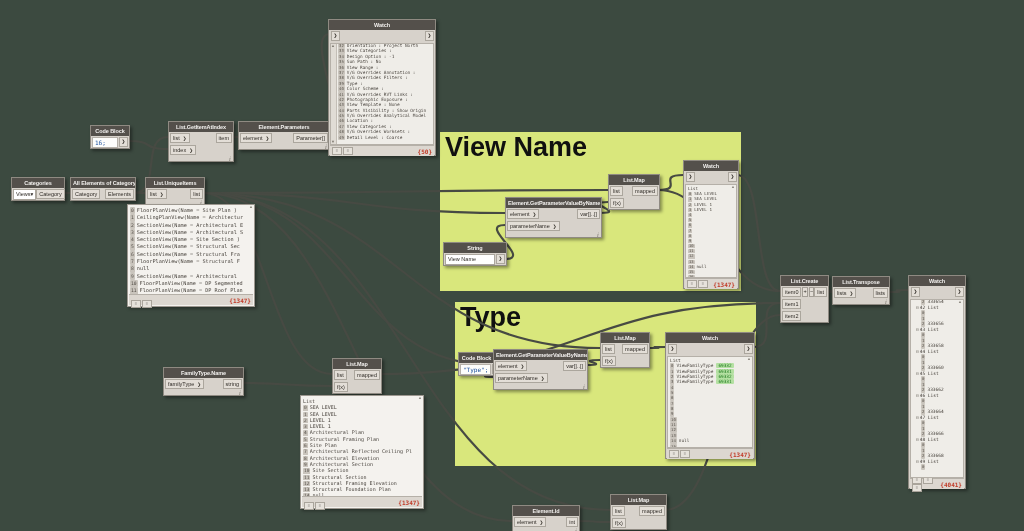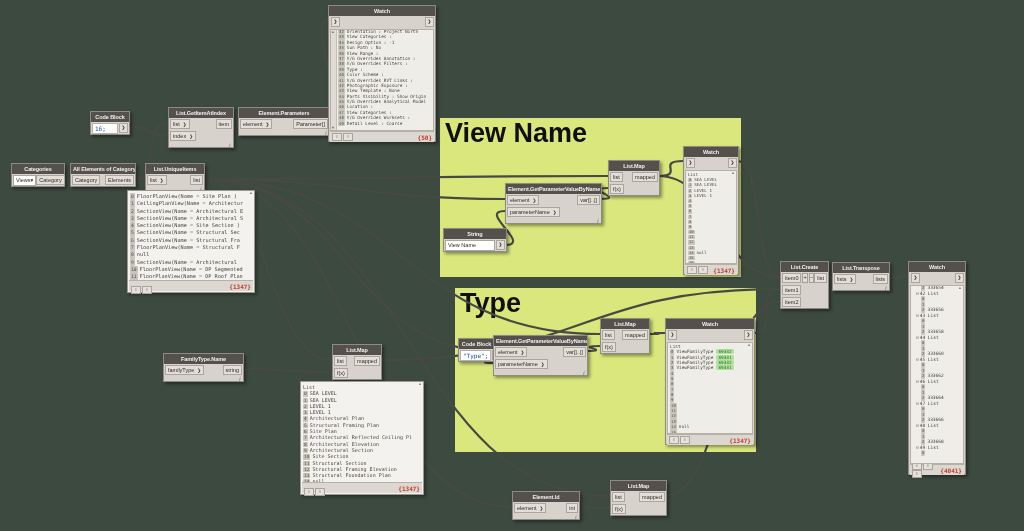--- a/index.html
+++ b/index.html
@@ -1,17 +1,17 @@
 <!DOCTYPE html>
 <html><head>
 <meta charset="utf-8">
 <style>
   html,body{margin:0;padding:0;width:1024px;height:531px;overflow:hidden;
     background:#3c4a40;font-family:"Liberation Sans",sans-serif;}
-  #stage{position:absolute;left:0;top:3px;width:1024px;height:453px;}
+  #stage{position:absolute;left:0;top:17px;width:1024px;height:453px;}
   .group{position:absolute;z-index:0;}
   .group-title{font-size:27px;font-weight:600;color:#101010;margin:0 0 0 5px;line-height:30px;
     font-family:"Liberation Sans",sans-serif;}
   #wires{position:absolute;left:0;top:0;z-index:1;}
   .node{position:absolute;z-index:2;background:#d7d2cb;border:1px solid #8f8a82;
     box-shadow:2px 2px 3px rgba(0,0,0,.4);font-size:5.5px;color:#2f2b26;}
   .node-header{background:#54504b;color:#f2f0ee;font-size:5.5px;font-weight:bold;text-align:center;
     height:10px;line-height:10px;white-space:nowrap;overflow:hidden;padding:0 2px;letter-spacing:-.1px;}
   .row{display:flex;justify-content:space-between;align-items:center;height:12px;padding:0 1px;}
   .port{background:#e3ded7;border:1px solid #aba69d;padding:0 2px;height:8px;line-height:8px;

